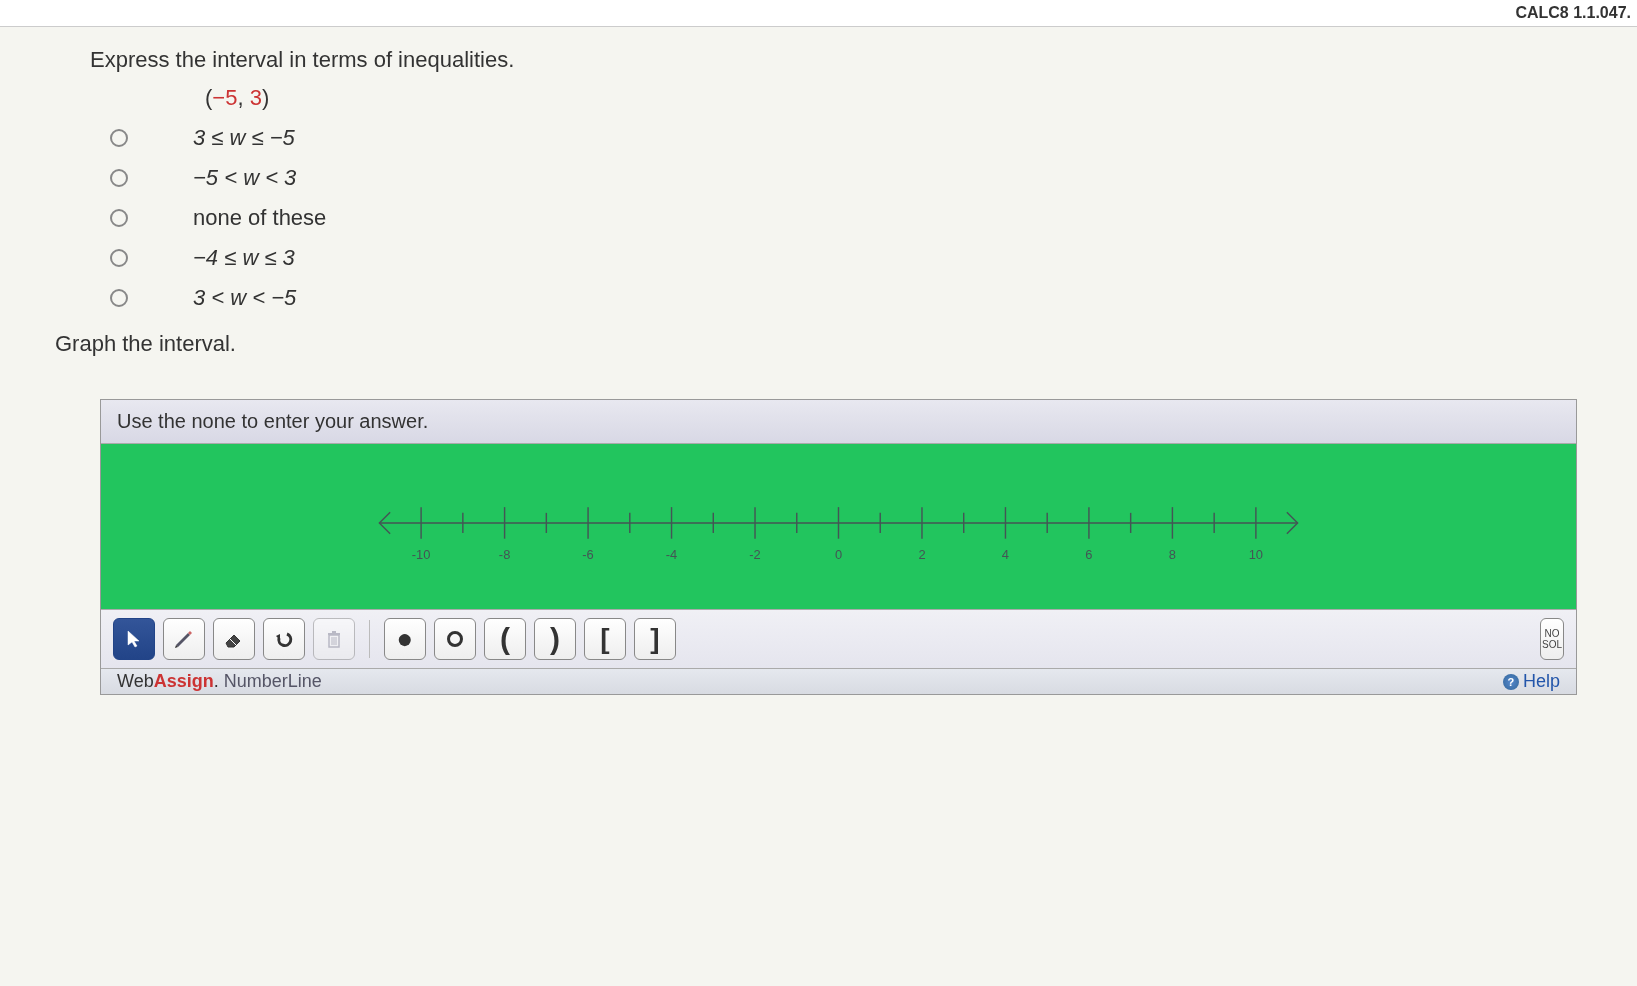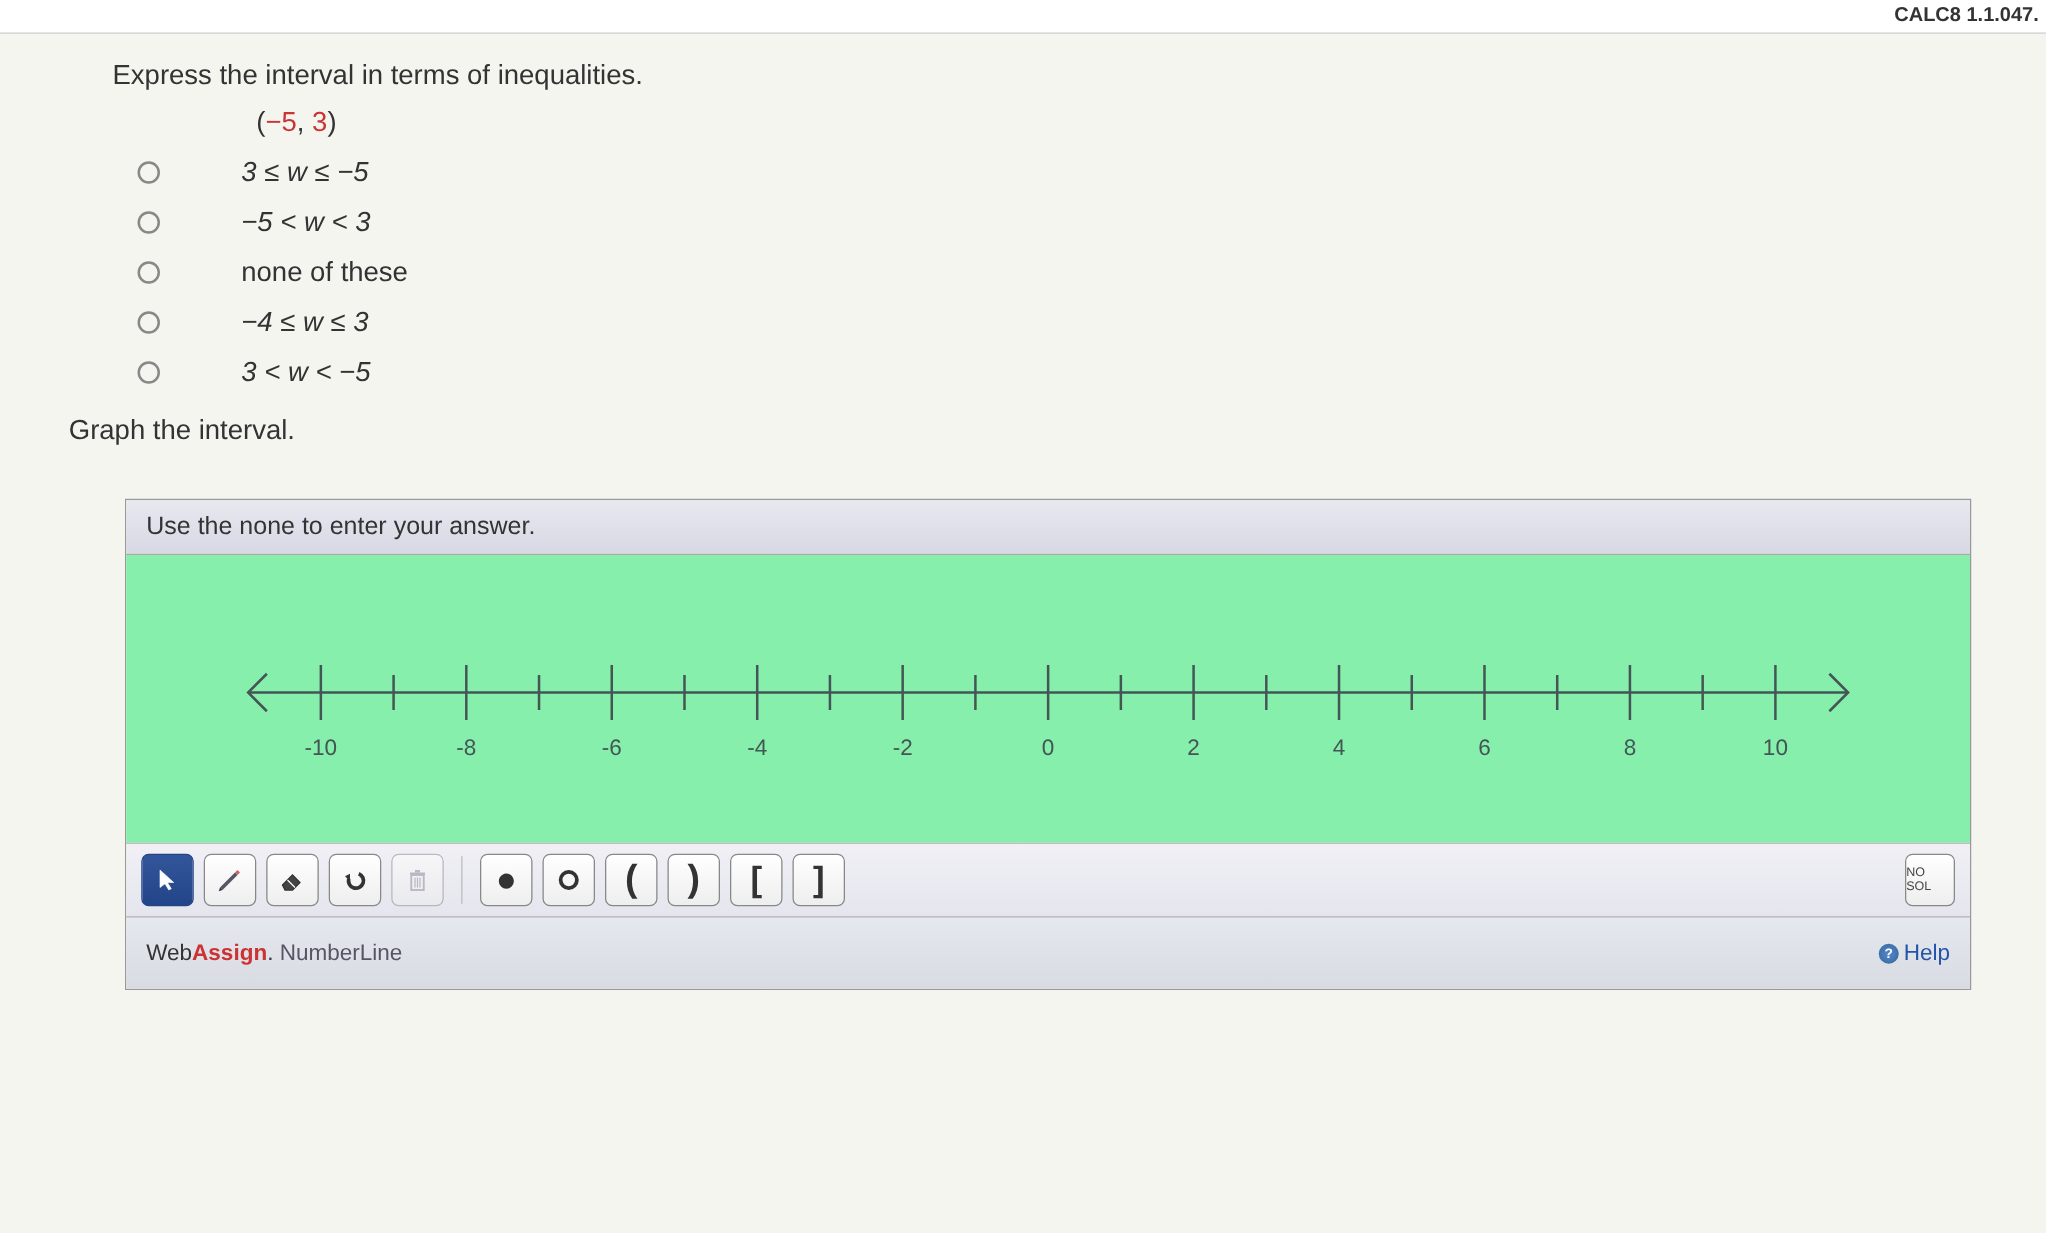--- a/index.html
+++ b/index.html
@@ -71,23 +71,23 @@
       background: #fff;
     }
     .instruction-bar {
       background: linear-gradient(#e8e8f0, #d8d8e5);
       padding: 10px 16px;
       font-size: 20px;
       color: #333;
       border-bottom: 1px solid #aaa;
     }
     .numberline-canvas {
-      height: 230px;
+      height: 165px;
       position: relative;
-      background: #86efac;
+      background: #22c55e;
     }
     .numberline-svg {
       width: 100%;
       height: 100%;
     }
     .toolbar {
       background: linear-gradient(#f0f0f5, #e5e5ee);
       border-top: 1px solid #aaa;
       padding: 8px 12px;
       display: flex;
@@ -115,38 +115,38 @@
     .tool-separator {
       width: 1px;
       height: 38px;
       background: #bbb;
       margin: 0 6px;
     }
     .tool-spacer {
       flex: 1;
     }
     .nosol-btn {
-      width: 40px;
+      width: 24px;
       height: 42px;
       border: 1px solid #888;
       border-radius: 6px;
       background: linear-gradient(#fff, #eee);
       display: flex;
       flex-direction: column;
-      align-items: flex-start;
+      align-items: center;
       justify-content: center;
       cursor: pointer;
       font-size: 10px;
       line-height: 1.1;
       color: #444;
     }
     .footer-bar {
       background: linear-gradient(#e5e8ee, #d8dbe2);
       border-top: 1px solid #aaa;
-      padding: 18px 16px;
+      padding: 2px 16px;
       display: flex;
       align-items: flex-start;
       justify-content: space-between;
       font-size: 18px;
     }
     .brand {
       color: #333;
     }
     .brand .assign {
       color: #cc3333;

